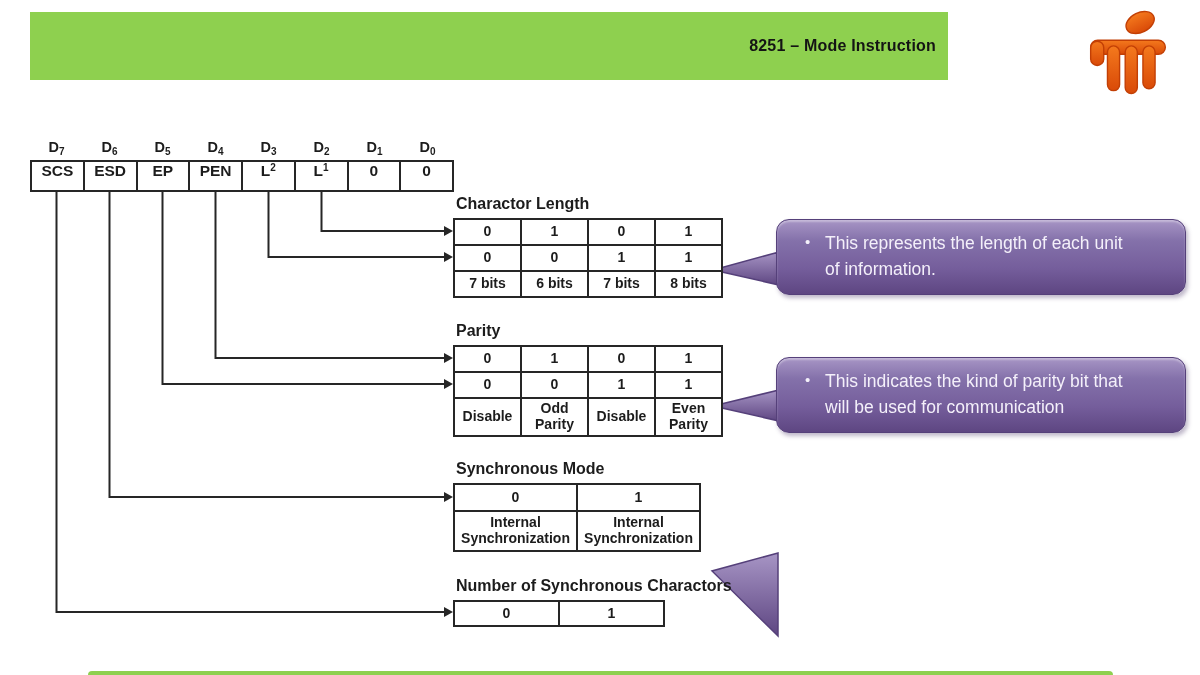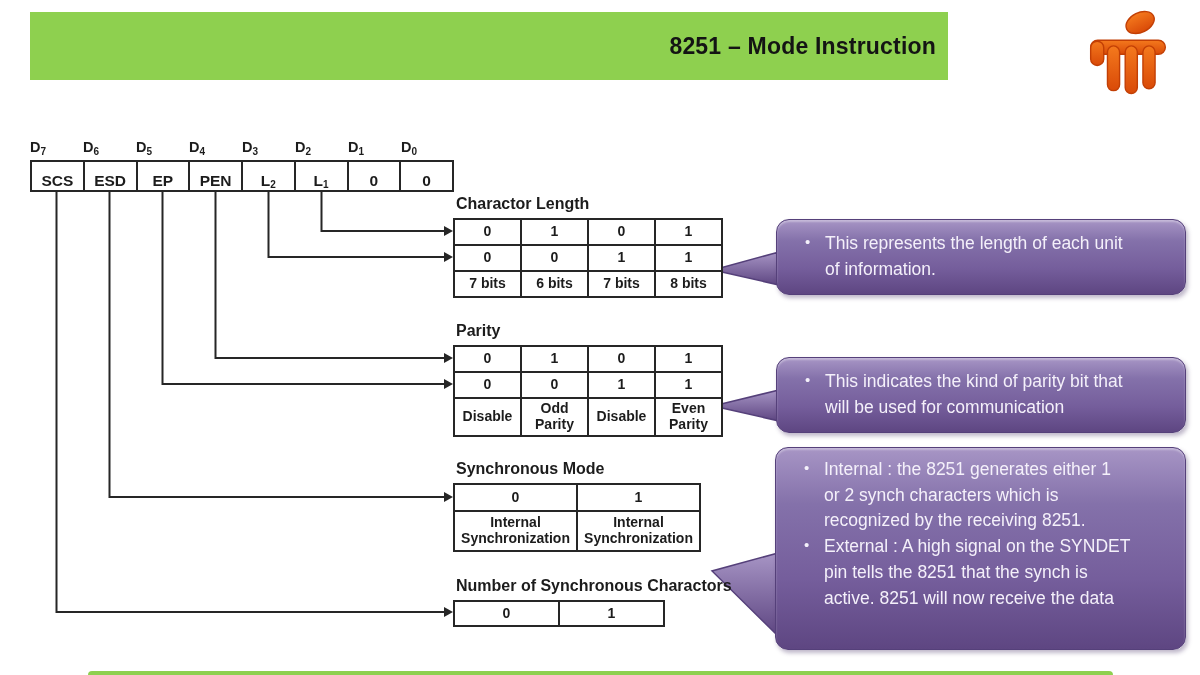--- a/index.html
+++ b/index.html
@@ -7,37 +7,37 @@
   body { font-family:"Liberation Sans", sans-serif; background:#ffffff; overflow:hidden; }
   .slide { position:relative; width:1200px; height:675px; background:#ffffff; }
 
   
   .header-bar {
     position:absolute; left:30px; top:12px; width:918px; height:68px;
     background:#8ed04f;
   }
   .header-title {
     position:absolute; right:12px; top:0; height:68px; line-height:68px;
-    font-size:23px; font-weight:bold; color:#141414; letter-spacing:0.2px;
+    font-size:16px; font-weight:bold; color:#141414; letter-spacing:0.2px;
   }
   .logo { position:absolute; left:1086px; top:6px; width:84px; height:90px; }
 
   
   .bit-labels {
     position:absolute; left:30px; top:139px; width:424px; display:flex;
     font-size:14.5px; font-weight:bold; color:#1c1c1c;
   }
-  .bit-labels .bit { flex:1; }
+  .bit-labels .bit { flex:1; text-align:center; }
   .bit sub, .reg-cell sub { font-size:10px; vertical-align:-3px; }
   .register {
     position:absolute; left:30px; top:160px; width:424px; height:32px;
     display:flex; border:2px solid #262626; background:#fff;
   }
   .reg-cell {
-    flex:1; display:flex; align-items:flex-end; justify-content:center;
+    flex:1; display:flex; align-items:flex-start; justify-content:center;
     font-size:15.5px; font-weight:bold; color:#1c1c1c;
     border-right:2px solid #262626;
   }
   .reg-cell:last-child { border-right:none; }
 
   
   .overlay { position:absolute; left:0; top:0; width:1200px; height:675px; pointer-events:none; }
 
   
   .tbl-title { position:absolute; font-size:16px; font-weight:bold; color:#1c1c1c; }
@@ -263,22 +263,16 @@
       <li>This represents the length of each unit of information.</li>
     </ul>
   </div>
 
   <div class="callout" id="callout-2">
     <ul>
       <li>This indicates the kind of parity bit that will be used for communication</li>
     </ul>
   </div>
 
-  <div class="callout" id="callout-3">
-    <ul>
-      <li>Internal : the 8251 generates either 1 or 2 synch characters which is recognized by the receiving 8251.</li>
-      <li>External : A high signal on the SYNDET pin tells the 8251 that the synch is active. 8251 will now receive the data</li>
-    </ul>
-  </div>
 
   <div class="footer-strip"></div>
 
 </div>
 
 </body></html>

